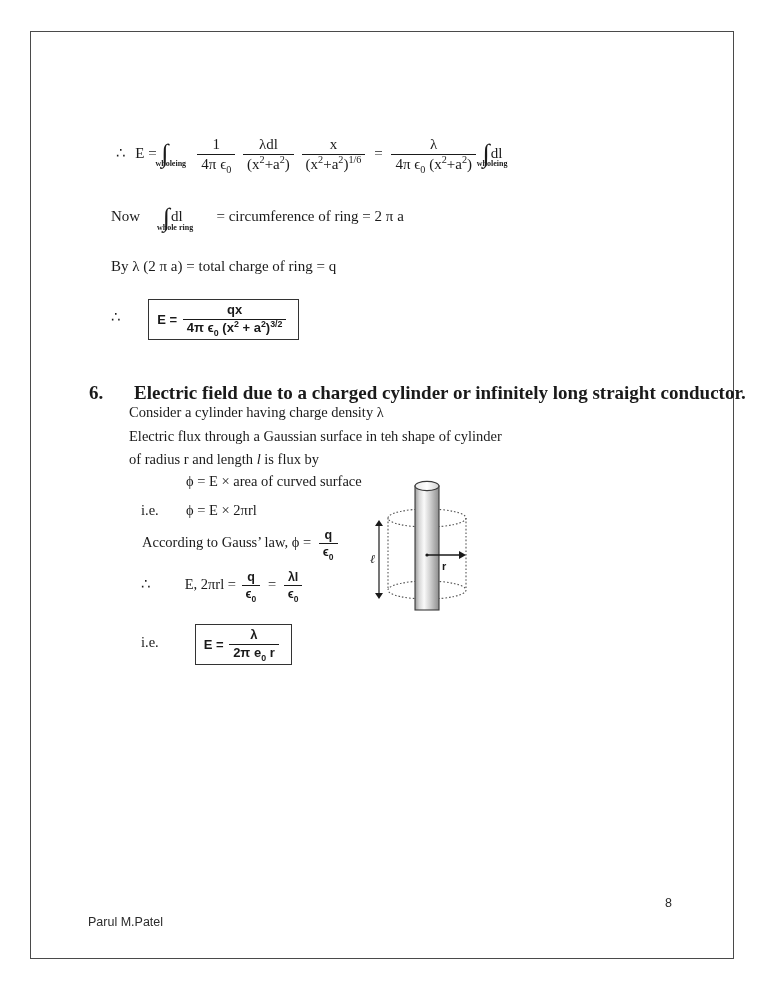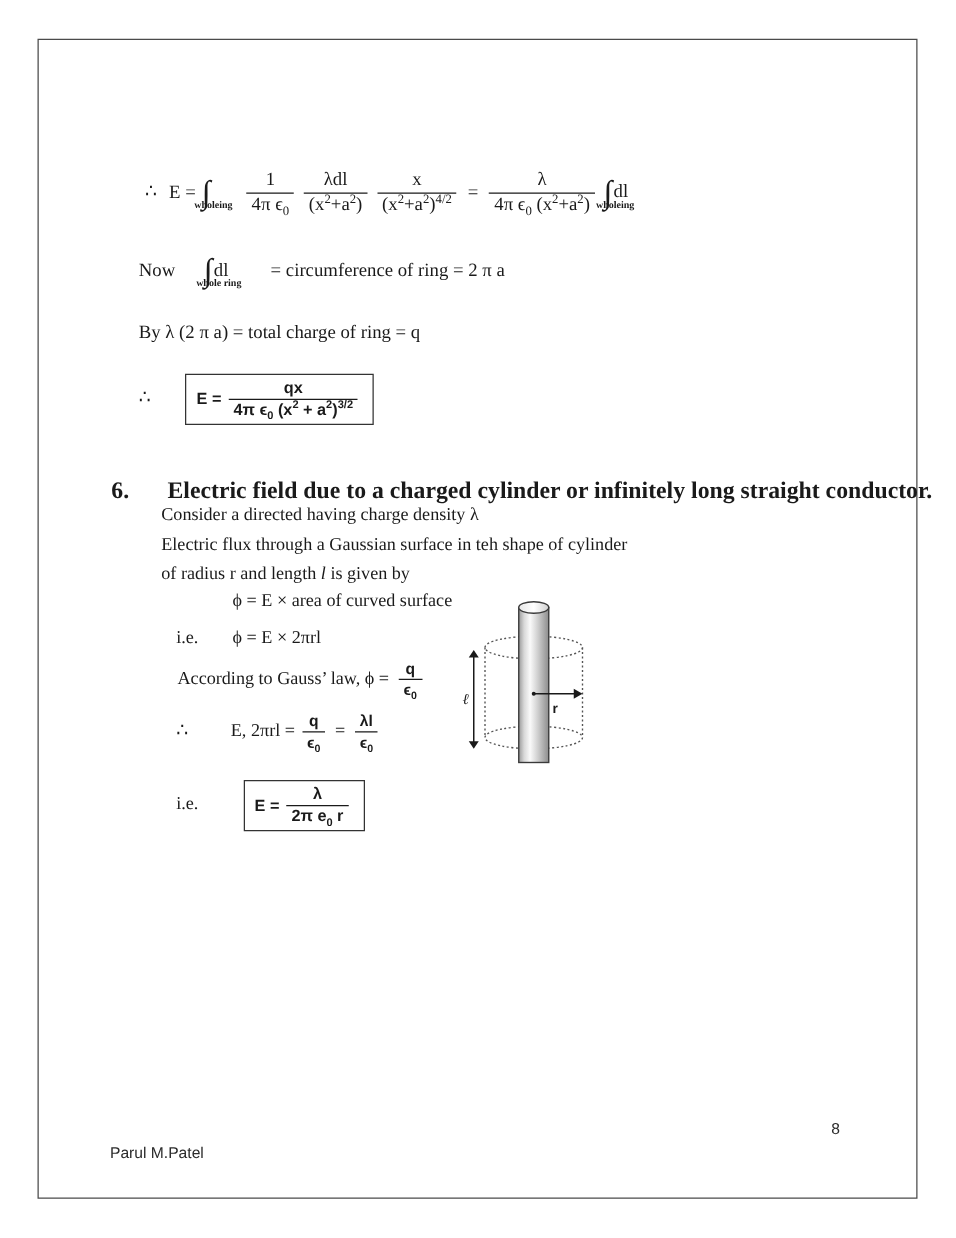--- a/index.html
+++ b/index.html
@@ -158,21 +158,21 @@
         <span class="den"><span>4π </span>ϵ<sub>0</sub></span>
       </span>
 
       <span class="frac">
         <span class="num">λdl</span>
         <span class="den">(x<sup>2</sup>+a<sup>2</sup>)</span>
       </span>
 
       <span class="frac">
         <span class="num">x</span>
-        <span class="den">(x<sup>2</sup>+a<sup>2</sup>)<sup>4/2</sup></span>
+        <span class="den">(x<sup>2</sup>+a<sup>2</sup>)<sup>1/6</sup></span>
       </span>
 
       <span style="margin:0 3px;">=</span>
 
       <span class="frac">
         <span class="num">λ</span>
         <span class="den"><span>4π </span>ϵ<sub>0</sub> (x<sup>2</sup>+a<sup>2</sup>)</span>
       </span>
 
       <span class="intg-wrap">
@@ -199,23 +199,23 @@
           <span class="den"><span>4π </span>ϵ<sub>0</sub> (x<sup>2</sup> + a<sup>2</sup>)<sup>3/2</sup></span>
         </span>
       </span>
     </div>
 
 
     <div class="row serif" id="row-heading">
       <span class="num-col">6.</span><span>Electric field due to a charged cylinder or infinitely long straight conductor.</span>
     </div>
 
-    <div class="row serif" id="row-consider">Consider a directed having charge density λ</div>
+    <div class="row serif" id="row-consider">Consider a cylinder having charge density λ</div>
     <div class="row serif" id="row-flux">Electric flux through a Gaussian surface in teh shape of cylinder</div>
-    <div class="row serif" id="row-radius"><span>of radius r and length </span><em>l</em><span> is given by</span></div>
+    <div class="row serif" id="row-radius"><span>of radius r and length </span><em>l</em><span> is flux by</span></div>
 
     <div class="row serif" id="row-phi1">ϕ = E × area of curved surface</div>
 
     <div class="row serif" id="row-ie1">
       <span class="lbl">i.e.</span><span>ϕ = E × 2πrl</span>
     </div>
 
     <div class="row serif" id="row-gauss">
       <span>According to Gauss’ law, ϕ =</span>
       <span class="frac sans" style="font-size:12.5px;font-weight:bold;margin-left:4px;">

